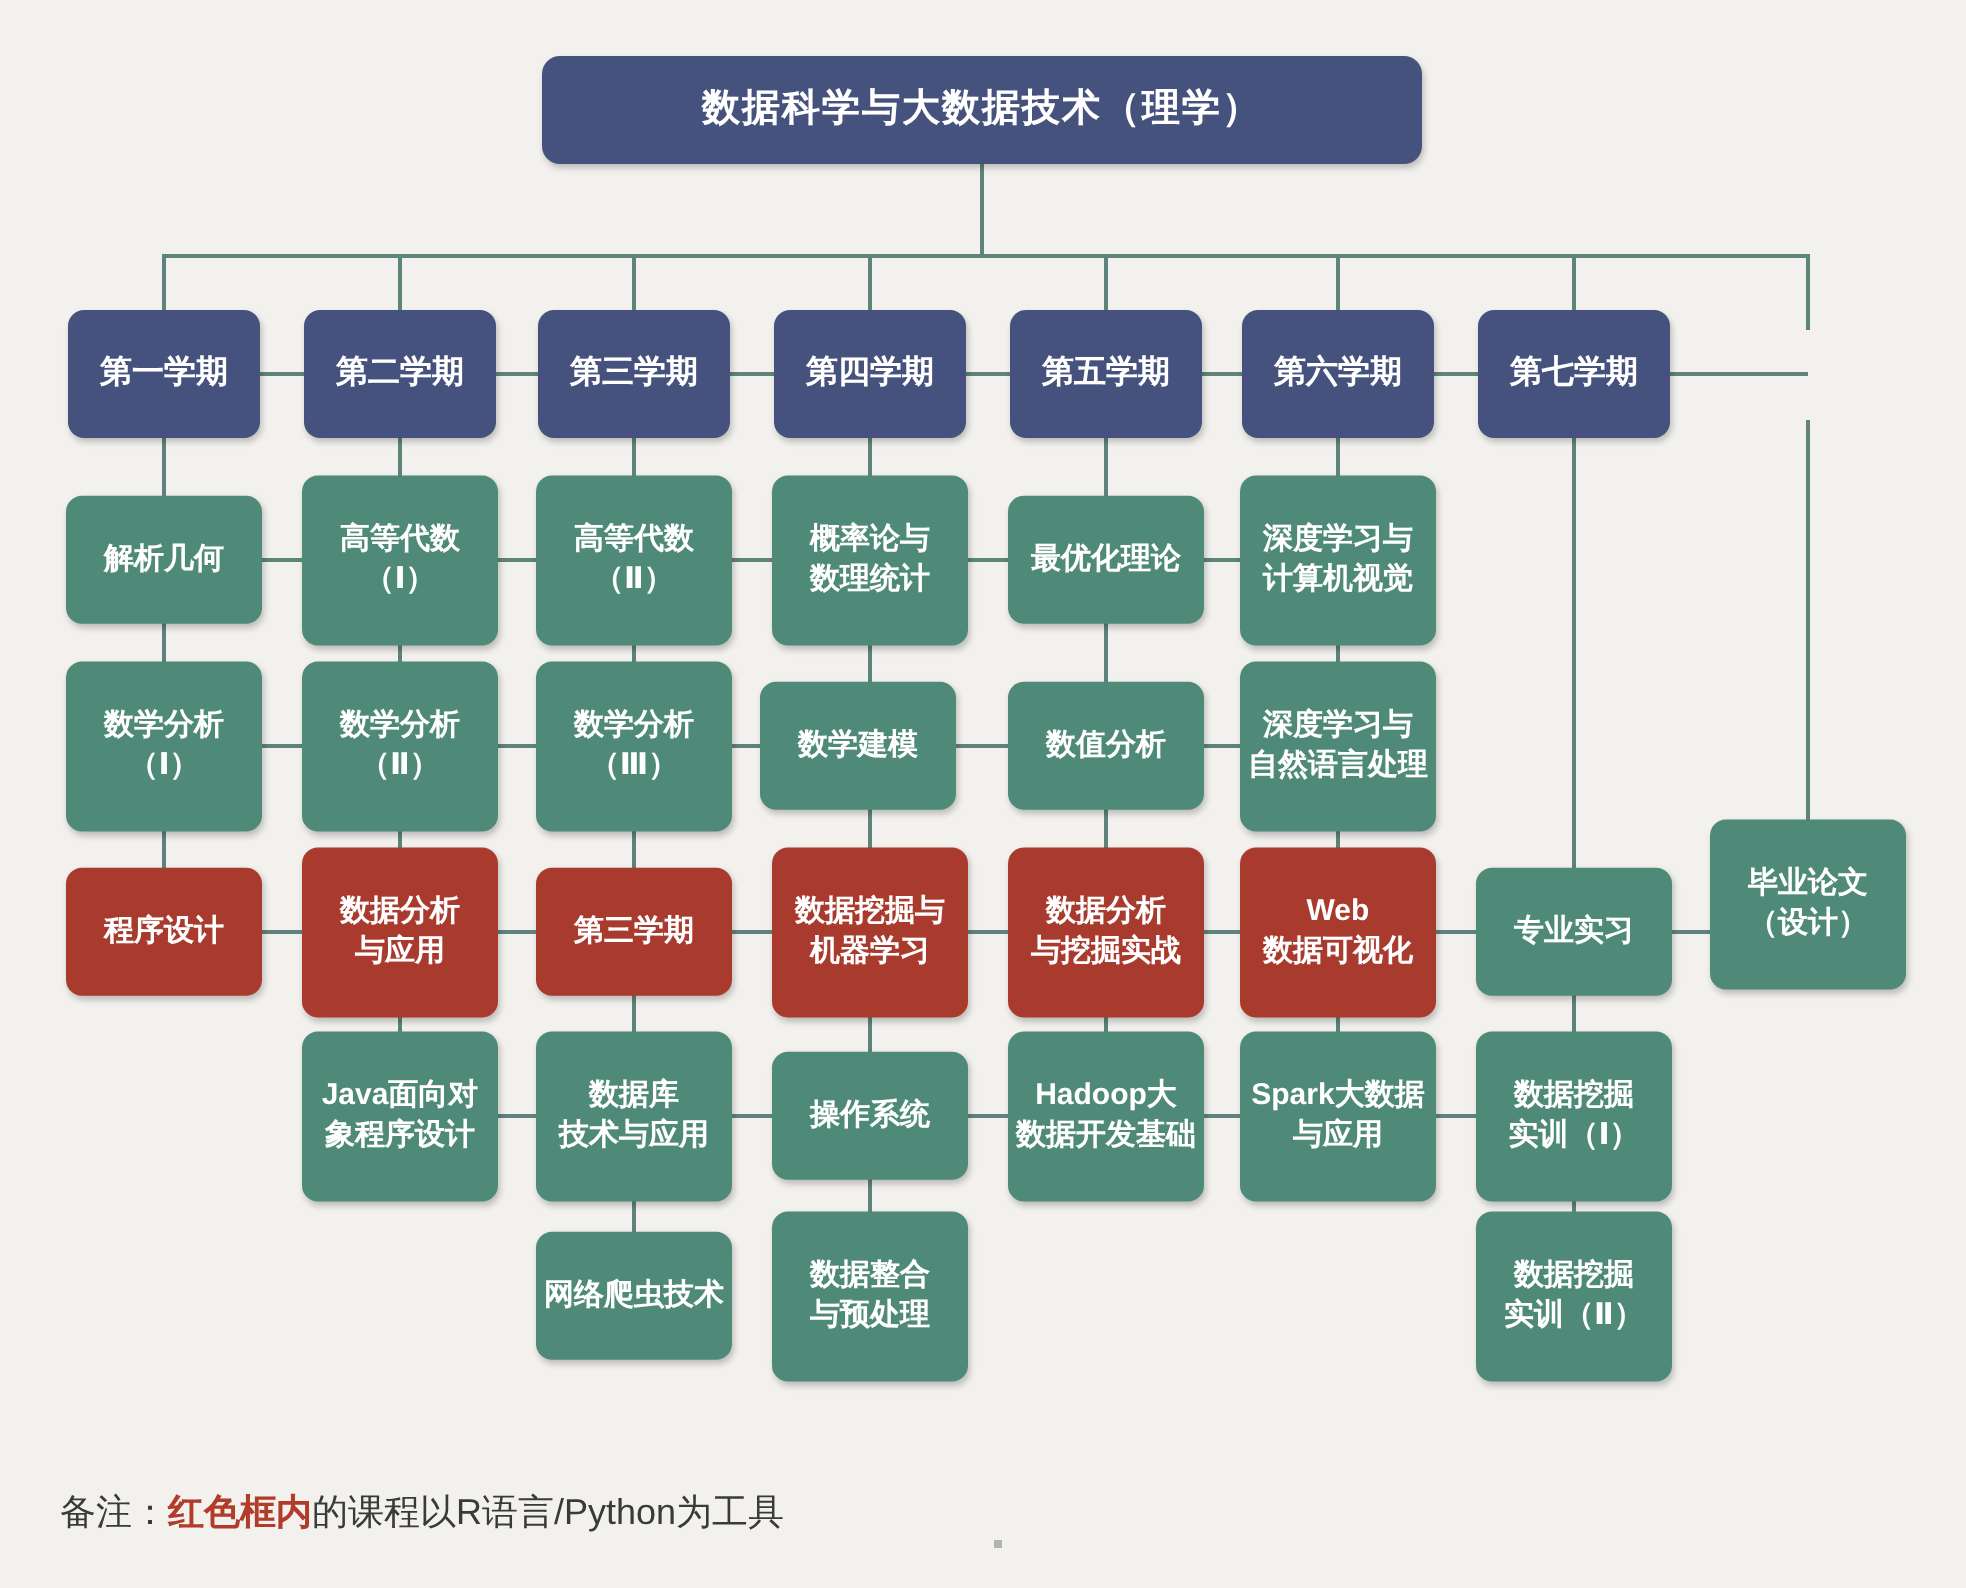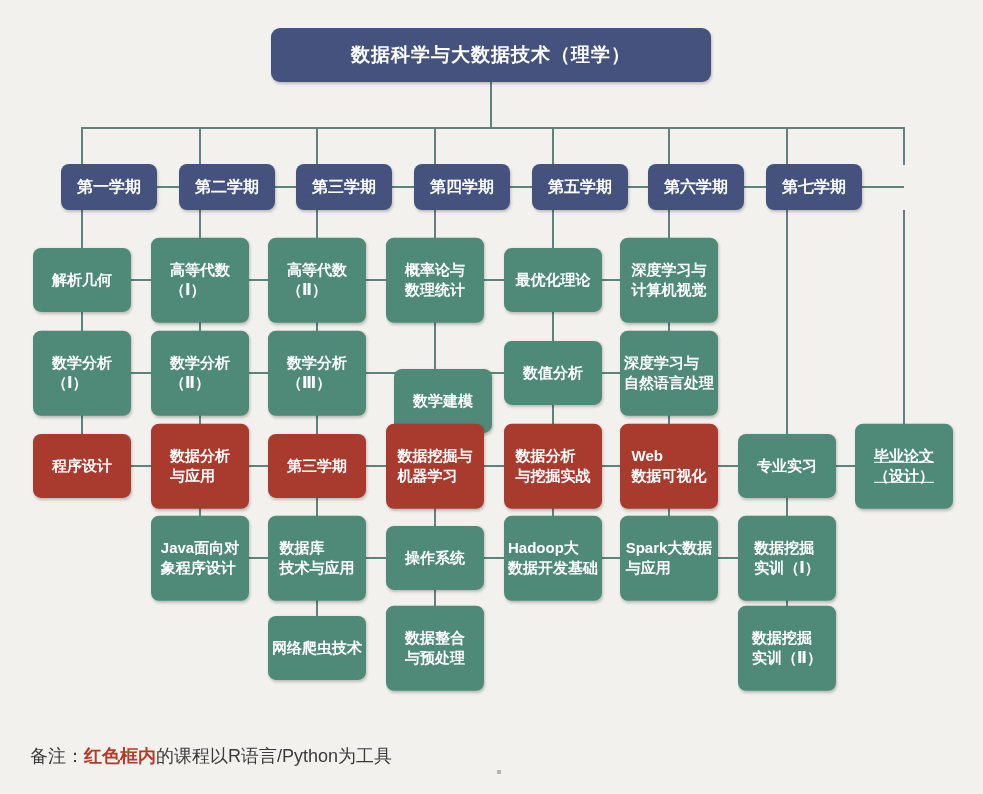--- a/index.html
+++ b/index.html
@@ -7,33 +7,32 @@
     position:relative;width:983px;height:794px;overflow:hidden;
     background:var(--background,#f2f1ee);
     font-family:"Liberation Sans","DejaVu Sans",sans-serif;
   }
   .line{position:absolute;background:var(--line,#5e837d);z-index:0;}
   .line.h{height:2px;}
   .line.v{width:2px;}
   .node{
     position:absolute;transform:translate(-50%,-50%);
     display:flex;align-items:center;justify-content:center;
-    color:#fff;border-radius:8px;
+    text-align:center;color:#fff;border-radius:8px;
     white-space:pre-line;line-height:1.35;z-index:2;
     box-shadow:1px 2px 3px rgba(0,0,0,.22);
     box-sizing:border-box;padding:22px 3px;
   }
   .title-node{
     width:440px;height:54px;font-size:19px;font-weight:bold;
     background:var(--header-blue,#46527e);border-radius:9px;letter-spacing:1px;
   }
   .sem{
-    width:96px;height:46px;font-size:16px;font-weight:bold;
+    width:96px;height:64px;font-size:16px;font-weight:bold;
     background:var(--header-blue,#46527e);
-    margin-left:27px;
   }
   .course{width:98px;min-height:44px;font-size:15px;font-weight:600;}
   .green{background:var(--course-green,#4f8a79);}
   .red{background:var(--course-red,#a83b2e);}
   .note{
     position:absolute;left:30px;top:744px;font-size:18px;
     color:#3a3a3a;z-index:2;
   }
   .note .hl{color:var(--note-red,#b23c2a);font-weight:bold;}
   .stray{position:absolute;left:497px;top:770px;width:4px;height:4px;background:#9a9a9a;opacity:.7;z-index:1;}
@@ -90,37 +89,37 @@
   <div class="node course green" style="left:553px;top:280px;">最优化理论</div>
   <div class="node course green" style="left:669px;top:280px;">深度学习与
 计算机视觉</div>
 
   <div class="node course green" style="left:82px;top:373px;">数学分析
 （Ⅰ）</div>
   <div class="node course green" style="left:200px;top:373px;">数学分析
 （Ⅱ）</div>
   <div class="node course green" style="left:317px;top:373px;">数学分析
 （Ⅲ）</div>
-  <div class="node course green" style="left:443px;top:373px;margin-top:28px;">数学建模</div>
+  <div class="node course green" style="left:429px;top:373px;">数学建模</div>
   <div class="node course green" style="left:553px;top:373px;">数值分析</div>
   <div class="node course green" style="left:669px;top:373px;">深度学习与
 自然语言处理</div>
 
   <div class="node course red" style="left:82px;top:466px;">程序设计</div>
   <div class="node course red" style="left:200px;top:466px;">数据分析
 与应用</div>
   <div class="node course red" style="left:317px;top:466px;">第三学期</div>
   <div class="node course red" style="left:435px;top:466px;">数据挖掘与
 机器学习</div>
   <div class="node course red" style="left:553px;top:466px;">数据分析
 与挖掘实战</div>
   <div class="node course red" style="left:669px;top:466px;">Web
 数据可视化</div>
   <div class="node course green" style="left:787px;top:466px;">专业实习</div>
-  <div class="node course green" style="left:904px;top:466px;text-decoration:underline;">毕业论文
+  <div class="node course green" style="left:904px;top:452px;">毕业论文
 （设计）</div>
 
   <div class="node course green" style="left:200px;top:558px;">Java面向对
 象程序设计</div>
   <div class="node course green" style="left:317px;top:558px;">数据库
 技术与应用</div>
   <div class="node course green" style="left:435px;top:558px;">操作系统</div>
   <div class="node course green" style="left:553px;top:558px;">Hadoop大
 数据开发基础</div>
   <div class="node course green" style="left:669px;top:558px;">Spark大数据

